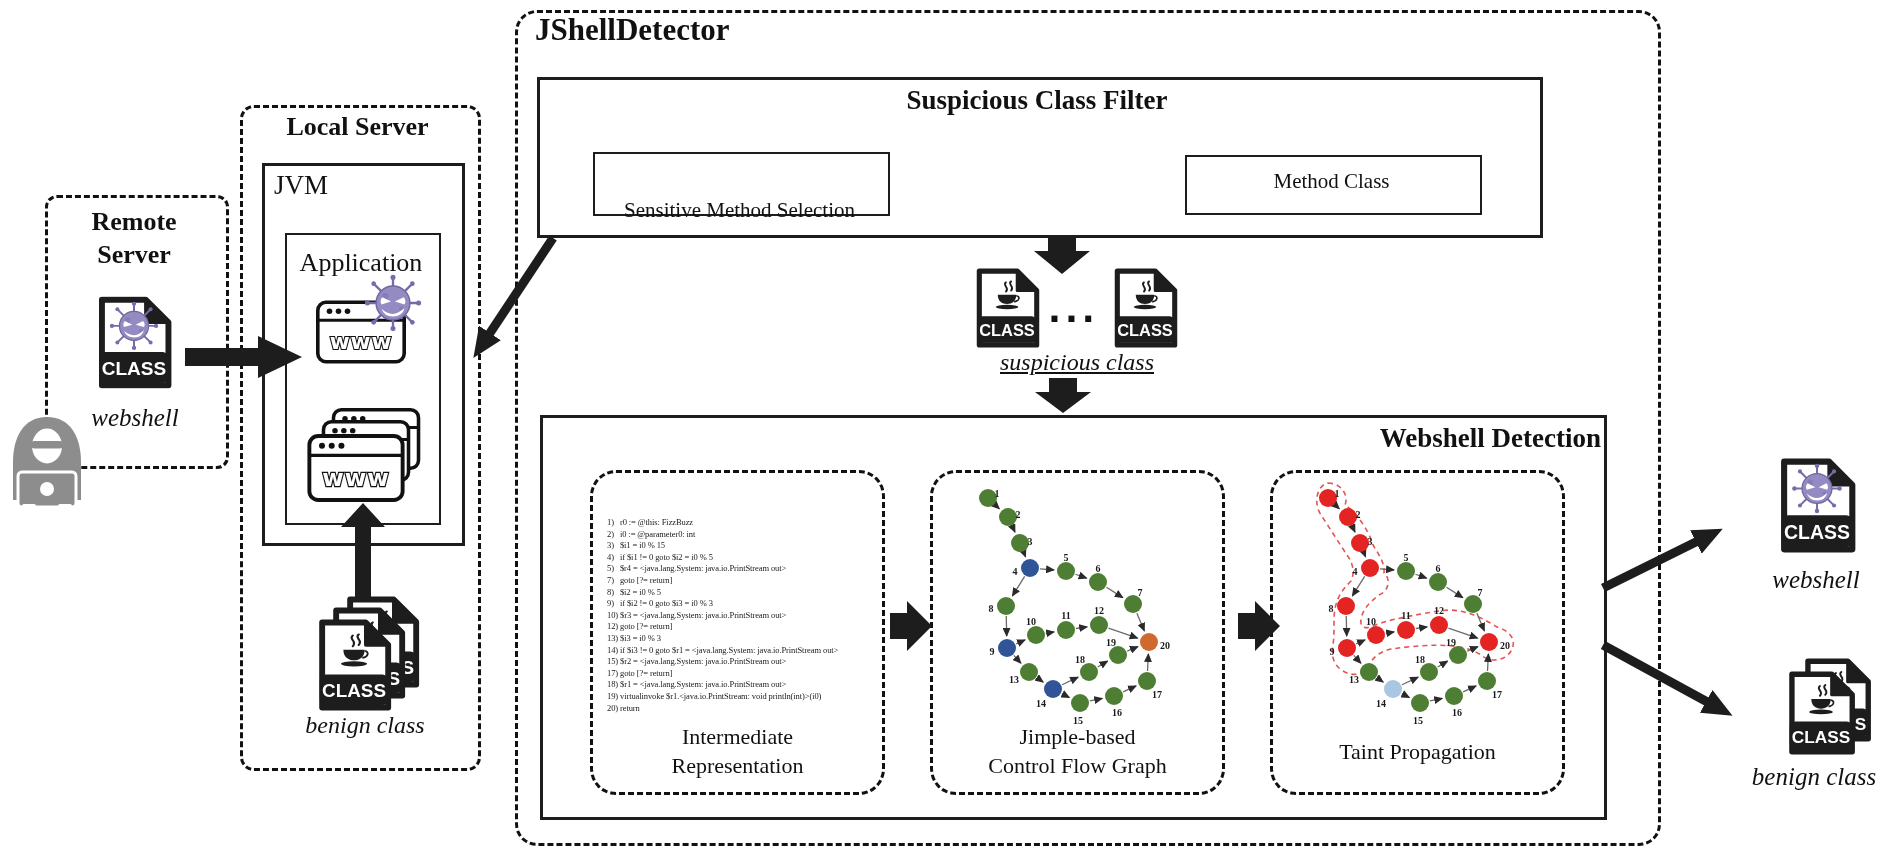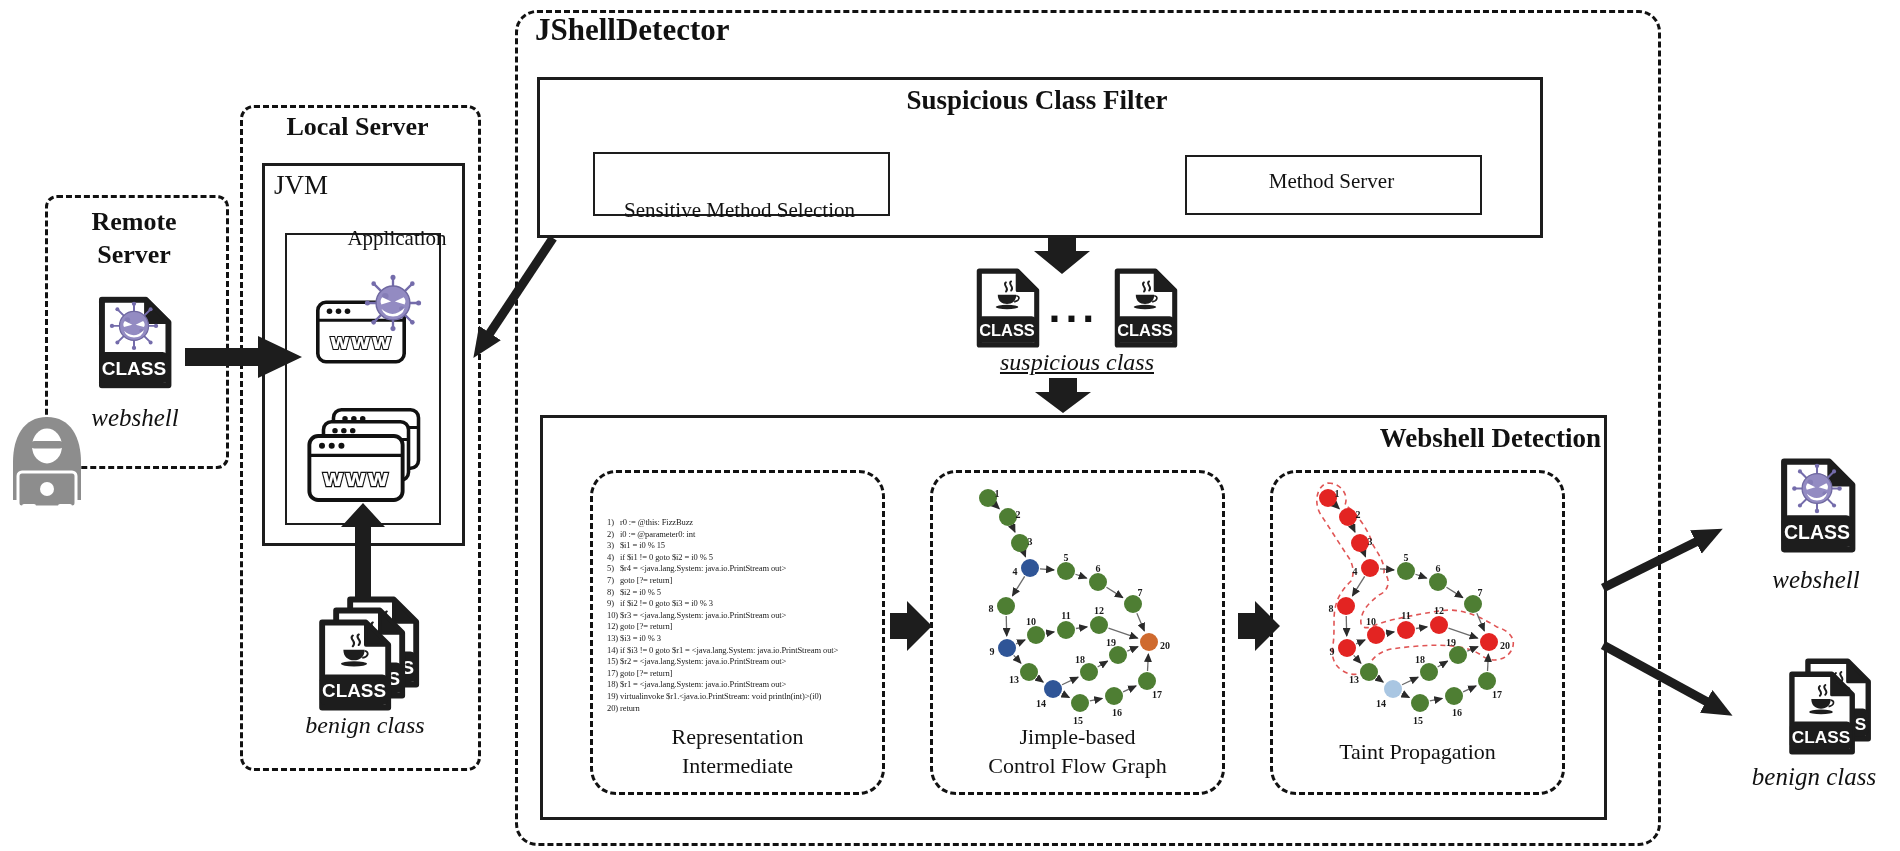--- a/index.html
+++ b/index.html
@@ -116,21 +116,21 @@
     <rect x="56" y="92" width="14" height="4" rx="2" fill="#fff"></rect>
   </svg>
 
   <div class="dashed-box" style="left:240px;top:105px;width:235px;height:660px;border-radius:14px;"></div>
   <div class="abs title-bold center" style="left:244px;top:112px;width:227px;font-size:26px;font-family:Liberation Serif, serif;">Local Server</div>
 
   <div class="solid-box" style="left:262px;top:163px;width:197px;height:377px;"></div>
   <div class="abs" style="left:274px;top:170px;font-size:27px;">JVM</div>
 
   <div class="solid-box" style="left:285px;top:233px;width:152px;height:288px;border-width:2.5px;"></div>
-  <div class="abs center" style="left:285px;top:226px;width:152px;font-size:21px;padding-left:36px;">Application</div>
+  <div class="abs center" style="left:285px;top:248px;width:152px;font-size:26px;">Application</div>
 
   <svg class="abs" style="left:316px;top:300px;" width="90" height="64">
       <use href="#sym-browser" width="90" height="64"></use>
     </svg>
   <svg class="abs" style="left:364px;top:274px;" width="58" height="58">
       <use href="#sym-virus" width="58" height="58"></use>
     </svg>
 
   <svg class="abs" style="left:306px;top:408px;" width="128" height="96" viewBox="0 0 128 96">
     <use href="#sym-browser" x="22" y="0" width="96" height="62"></use>
@@ -146,39 +146,39 @@
   <div class="abs italic center" style="left:280px;top:712px;width:170px;font-size:24px;">benign class</div>
 
   <div class="dashed-box" style="left:515px;top:10px;width:1140px;height:830px;border-radius:22px;"></div>
   <div class="abs title-bold" style="left:535px;top:12px;font-size:31px;">JShellDetector</div>
 
   <div class="solid-box" style="left:537px;top:77px;width:1000px;height:155px;"></div>
   <div class="abs title-bold center" style="left:537px;top:85px;width:1000px;font-size:27px;">Suspicious Class Filter</div>
   <div class="solid-box" style="left:593px;top:152px;width:293px;height:60px;border-width:2.5px;"></div>
   <div class="abs center" style="left:593px;top:168px;width:293px;font-size:21px;margin-top:30px;">Sensitive Method Selection</div>
   <div class="solid-box" style="left:1185px;top:155px;width:293px;height:56px;border-width:2.5px;"></div>
-  <div class="abs center" style="left:1185px;top:169px;width:293px;font-size:21px;">Method Server</div>
+  <div class="abs center" style="left:1185px;top:169px;width:293px;font-size:21px;">Method Class</div>
 
   <svg class="abs" style="left:974px;top:268px;" width="66" height="80">
       <use href="#sym-class-java" width="66" height="80"></use>
     </svg>
   <div class="abs title-bold no-sel" style="left:1048px;top:290px;font-size:34px;letter-spacing:4px;font-family:'DejaVu Sans',sans-serif;">...</div>
   <svg class="abs" style="left:1112px;top:268px;" width="66" height="80">
       <use href="#sym-class-java" width="66" height="80"></use>
     </svg>
   <div class="abs italic center" style="left:962px;top:349px;width:230px;font-size:24px;text-decoration:underline;">suspicious class</div>
 
   <div class="solid-box" style="left:540px;top:415px;width:1061px;height:399px;"></div>
   <div class="abs title-bold center" style="left:540px;top:423px;width:1061px;font-size:27px;text-align:right;">Webshell Detection</div>
 
   <div class="panel" style="left:590px;top:470px;width:289px;height:319px;">
     <div id="ir-code"><div>1)   r0 := @this: FizzBuzz</div><div>2)   i0 := @parameter0: int</div><div>3)   $i1 = i0 % 15</div><div>4)   if $i1 != 0 goto $i2 = i0 % 5</div><div>5)   $r4 = &lt;java.lang.System: java.io.PrintStream out&gt;</div><div>7)   goto [?= return]</div><div>8)   $i2 = i0 % 5</div><div>9)   if $i2 != 0 goto $i3 = i0 % 3</div><div>10) $r3 = &lt;java.lang.System: java.io.PrintStream out&gt;</div><div>12) goto [?= return]</div><div>13) $i3 = i0 % 3</div><div>14) if $i3 != 0 goto $r1 = &lt;java.lang.System: java.io.PrintStream out&gt;</div><div>15) $r2 = &lt;java.lang.System: java.io.PrintStream out&gt;</div><div>17) goto [?= return]</div><div>18) $r1 = &lt;java.lang.System: java.io.PrintStream out&gt;</div><div>19) virtualinvoke $r1.&lt;java.io.PrintStream: void println(int)&gt;(i0)</div><div>20) return</div></div>
     <div class="panel-label">
+      <div>Intermediate</div>
       <div>Representation</div>
-      <div>Intermediate</div>
     </div>
   </div>
 
   <div class="panel" style="left:930px;top:470px;width:289px;height:319px;">
     <svg id="cfg-svg" style="position:absolute;left:8px;top:6px;" width="270" height="246" viewBox="0 0 270 246">
         <line x1="54.24999433594414" y1="25.88749461914693" x2="58.30000679686704" y2="29.735006457023683" class="g-edge" marker-end="url(#gah)"></line>
         <line x1="71.19058177461747" y1="47.07959384500452" x2="73.97130187045903" y2="53.10448738599458" class="g-edge" marker-end="url(#gah)"></line>
         <line x1="82.71390676354103" y1="73.28476690885259" x2="84.54331188375076" y2="77.85827970937689" class="g-edge" marker-end="url(#gah)"></line>
         <line x1="98.96545758244879" y1="89.8304547985374" x2="113.04145090106144" y2="91.00345424175512" class="g-edge" marker-end="url(#gah)"></line>
         <line x1="134.45686599304867" y1="95.25079768511048" x2="145.6517608083416" y2="99.09904277786742" class="g-edge" marker-end="url(#gah)"></line>

